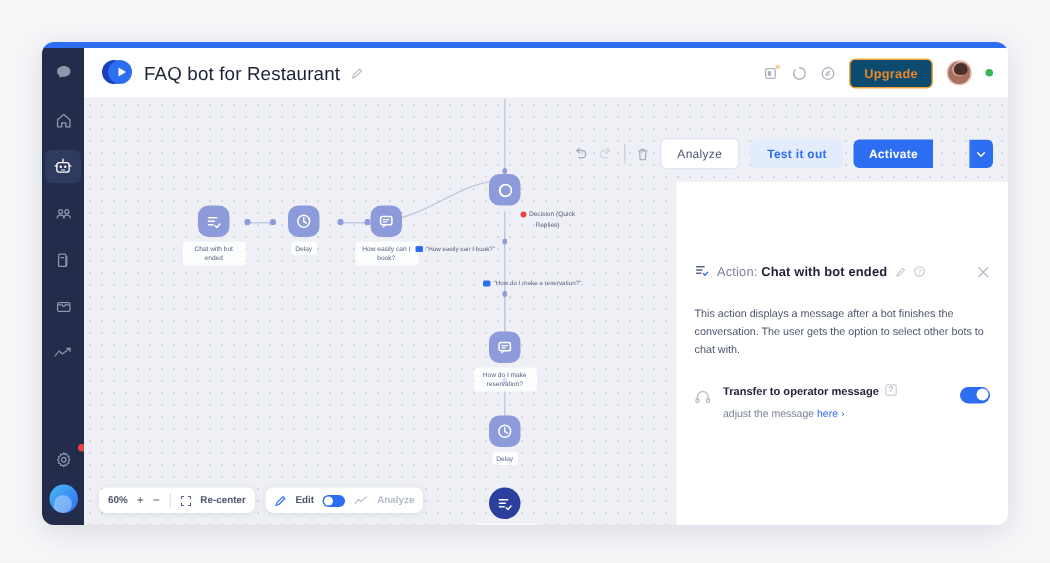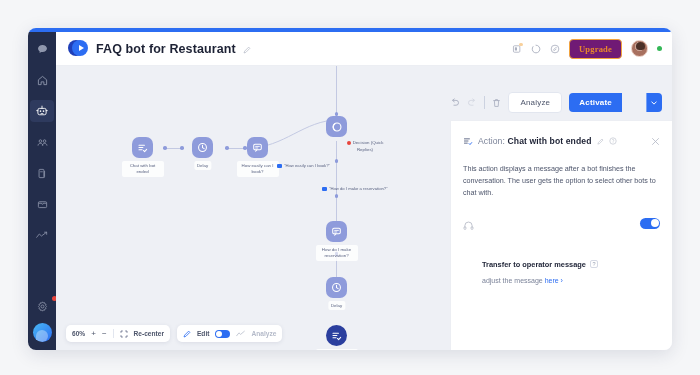--- a/index.html
+++ b/index.html
@@ -85,40 +85,39 @@
     background: #2c6df2;
     display: flex; align-items: center; justify-content: center;
   }
   .bot-logo .c2::after {
     content: ""; border-left: 5px solid #fff;
     border-top: 3.5px solid transparent;
     border-bottom: 3.5px solid transparent;
     margin-left: 2px;
   }
   .bot-title {
-    font-size: 12.5px; font-weight: bold; color: #1d2235;
+    font-size: 12.5px; font-weight: normal; color: #1d2235;
     margin-left: 9px; letter-spacing: .1px;
   }
   .pencil-ico { margin-left: 7px; opacity: .55; }
   .hdr-right {
     margin-left: auto; display: flex; align-items: center; gap: 9px;
   }
   .hdr-ico { position: relative; opacity: .5; display: flex; }
   .hdr-ico .notif {
     position: absolute; right: -1px; top: -1px;
     width: 3.5px; height: 3.5px; border-radius: 50%;
     background: #f2a33c;
   }
   .upgrade-btn {
     border: 1px solid #f2a33c; color: #e8872b;
     font-size: 8.5px; font-weight: bold;
     border-radius: 4px; padding: 4px 9px;
-    background: #701a75; cursor: pointer;
+    background: #0c4a6e; cursor: pointer;
     letter-spacing: .2px;
-    font-family: Liberation Serif, serif;
   }
   .user-avatar {
     width: 17px; height: 17px; border-radius: 50%;
     background: radial-gradient(circle at 50% 35%, #c9a294 0 38%, #a8705f 39% 100%);
     border: 1px solid #e7c8bd;
     position: relative; overflow: hidden;
   }
   .user-avatar::after {
     content: ""; position: absolute; left: 4px; top: 1px;
     width: 9px; height: 8px; border-radius: 50% 50% 40% 40%;
@@ -166,37 +165,37 @@
 
   
   .panel {
     position: absolute; right: 0; top: 54px;
     width: 222px; height: 248px;
     background: #fff; z-index: 4;
     border-left: 1px solid #eceef3;
     border-top: 1px solid #eceef3;
     padding: 11px 12px;
   }
-  .panel-head { display: flex; align-items: center; gap: 5px; }
+  .panel-head { display: flex; align-items: center; gap: 5px; margin-top: 40px; }
   .panel-title {
     font-size: 8.6px; color: #1d2235; font-weight: bold;
     letter-spacing: .1px;
   }
   .panel-title .lbl { color: #7b8399; font-weight: normal; }
   .panel-x { margin-left: auto; opacity: .45; cursor: pointer; display: flex; }
   .panel-desc {
     font-size: 7.2px; color: #4d556b; line-height: 1.65;
     margin-top: 13px;
   }
   .opt-row {
     display: flex; align-items: flex-start; gap: 8px;
     margin-top: 17px;
   }
   .opt-ico { opacity: .5; margin-top: 1px; flex: 0 0 auto; }
-  .opt-txt { flex: 1 1 auto; margin-top: 44px; }
+  .opt-txt { flex: 1 1 auto; }
   .opt-title {
     font-size: 7.4px; font-weight: bold; color: #1d2235;
     display: flex; align-items: center; gap: 4px;
   }
   .qmark {
     width: 8px; height: 8px; border: 1px solid #d5d9e4;
     border-radius: 2px; font-size: 5.5px; color: #9aa1b3;
     display: flex; align-items: center; justify-content: center;
     font-weight: normal;
   }
@@ -400,20 +399,21 @@
             <path d="M8 1l2.6 2L8 5.1" fill="none" stroke="#b4bac9" stroke-width="1.3" stroke-linecap="round" stroke-linejoin="round"></path>
           </svg>
       </span>
       <span class="act-sep"></span>
       <span class="act-ico">
         <svg width="9" height="10" viewBox="0 0 12 14">
             <path d="M2 3.6h8M4.6 3.6V2.2h2.8v1.4M3 3.6l.6 8.2h4.8L9 3.6" fill="none" stroke="#5a6382" stroke-width="1.2" stroke-linecap="round" stroke-linejoin="round"></path>
           </svg>
       </span>
       <button class="btn btn-cancel">Analyze</button>
+      <button class="btn btn-test">Test it out</button>
       <span class="act-group">
         <button class="btn btn-activate">Activate</button>
         <span class="btn-activate-caret">
           <svg width="6" height="4" viewBox="0 0 8 5">
               <path d="M1 1l3 3 3-3" fill="none" stroke="#fff" stroke-width="1.3" stroke-linecap="round" stroke-linejoin="round"></path>
             </svg>
         </span>
       </span>
     </div>
 

